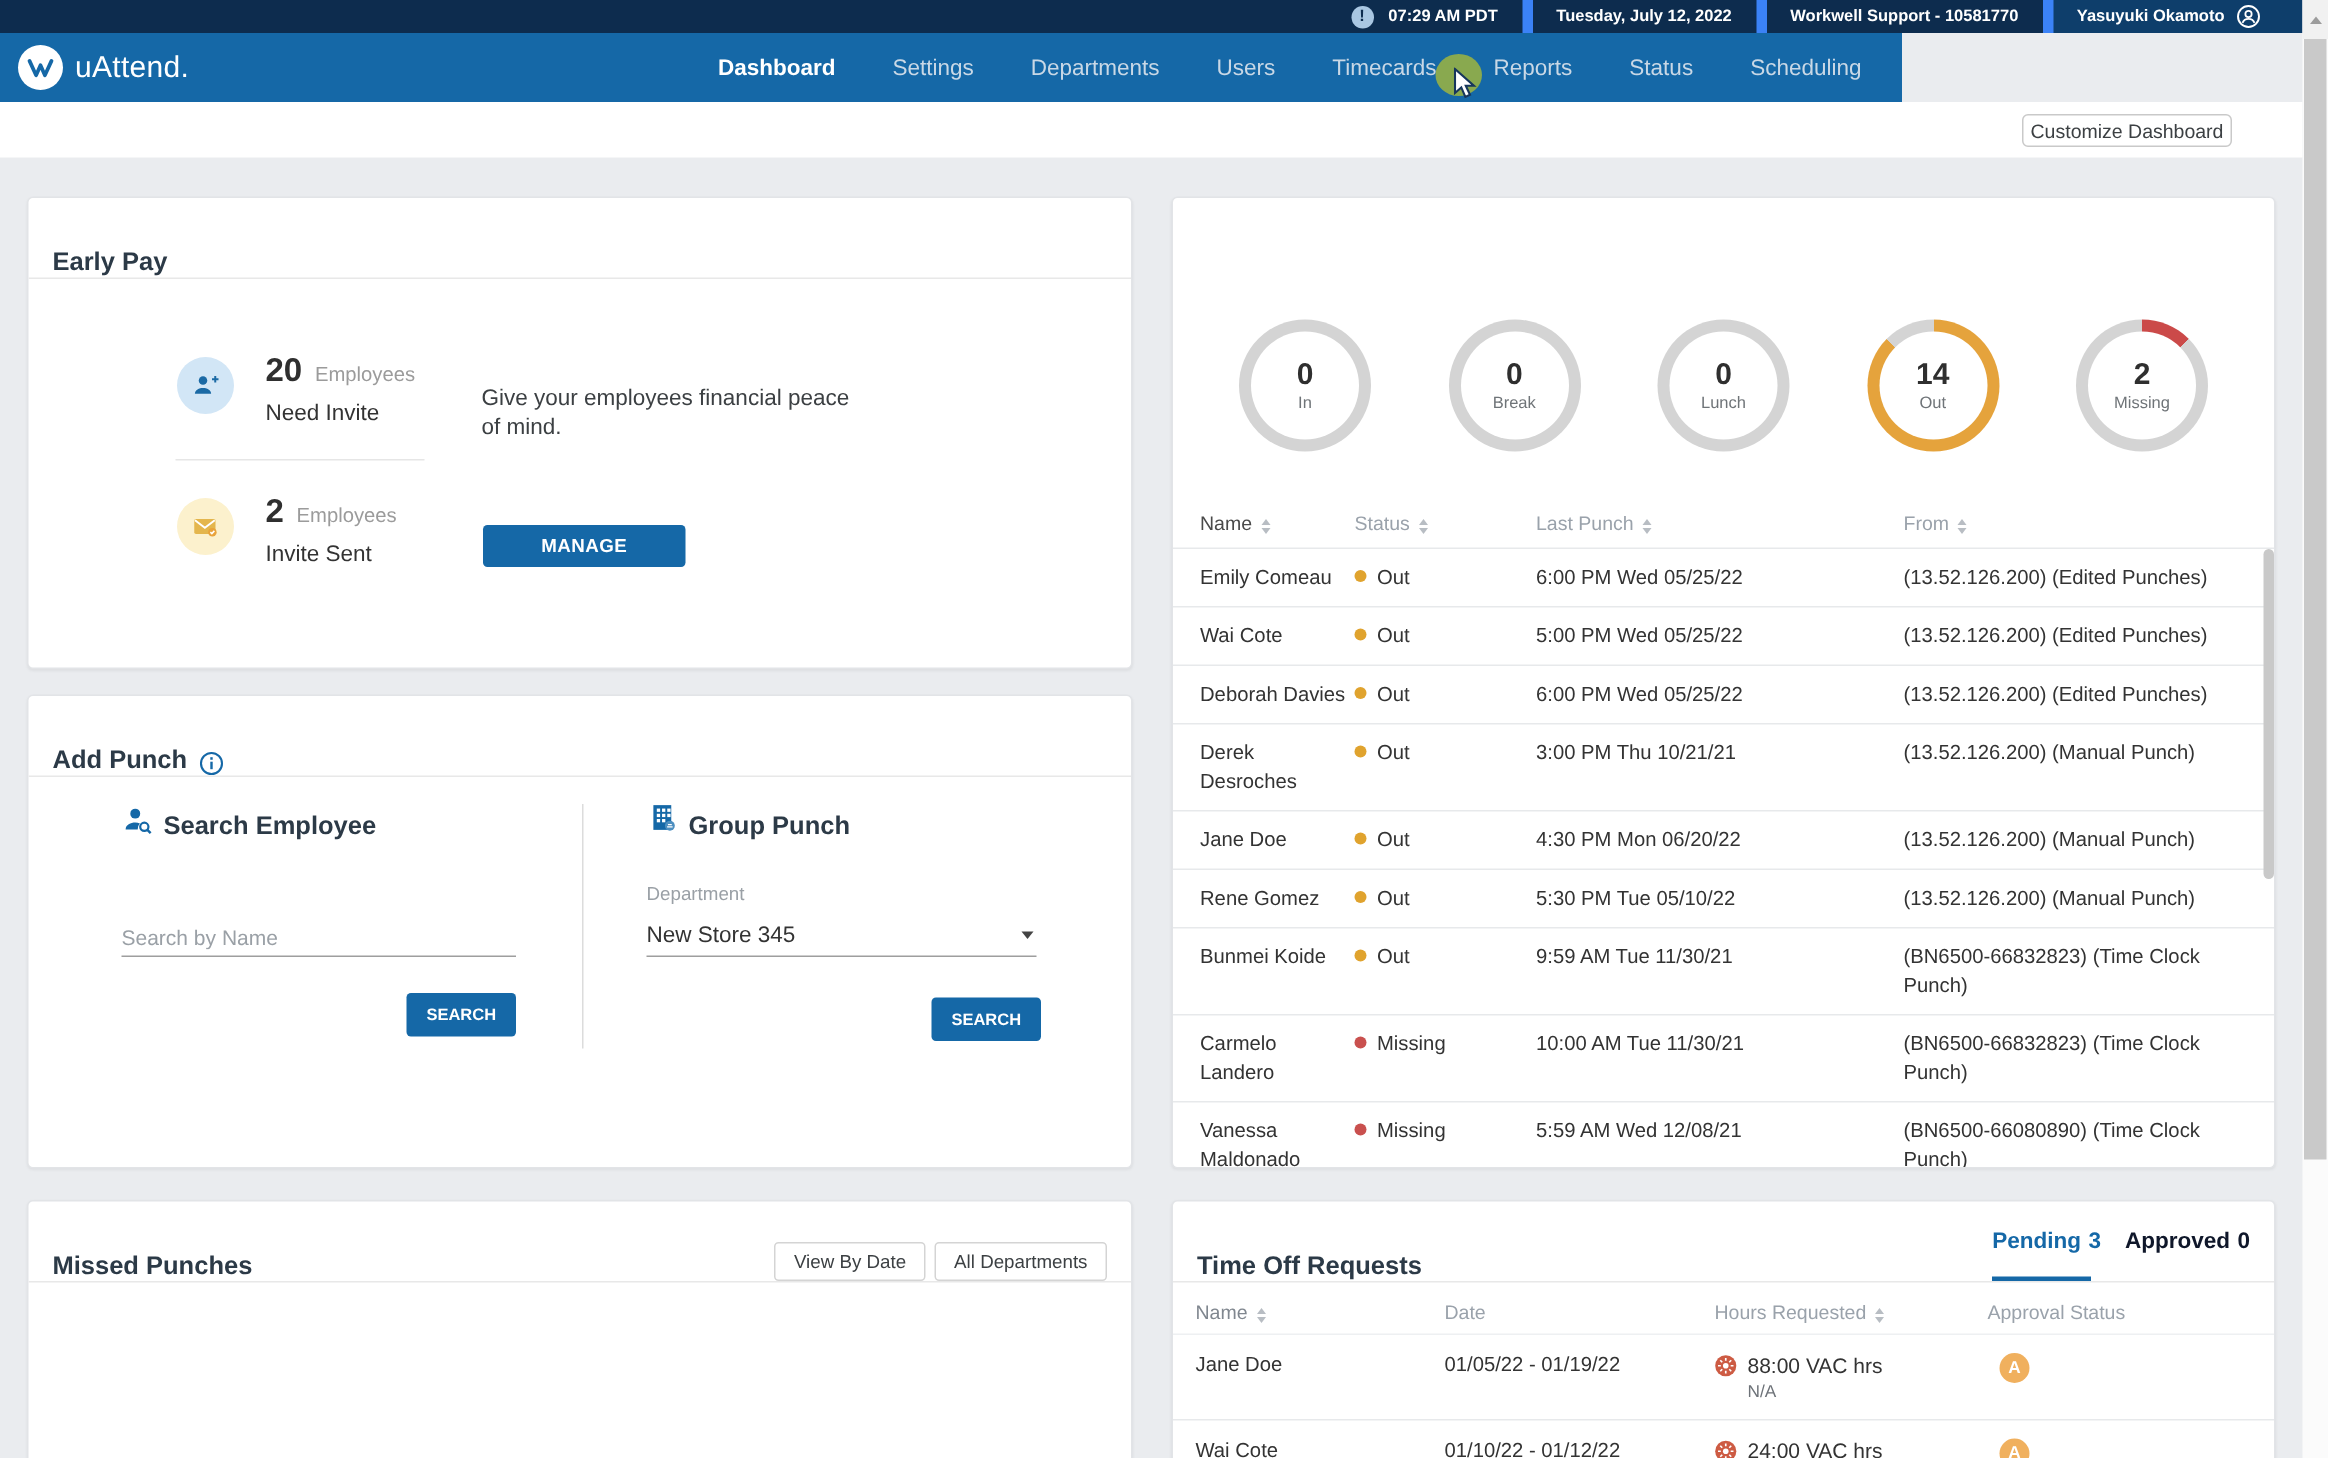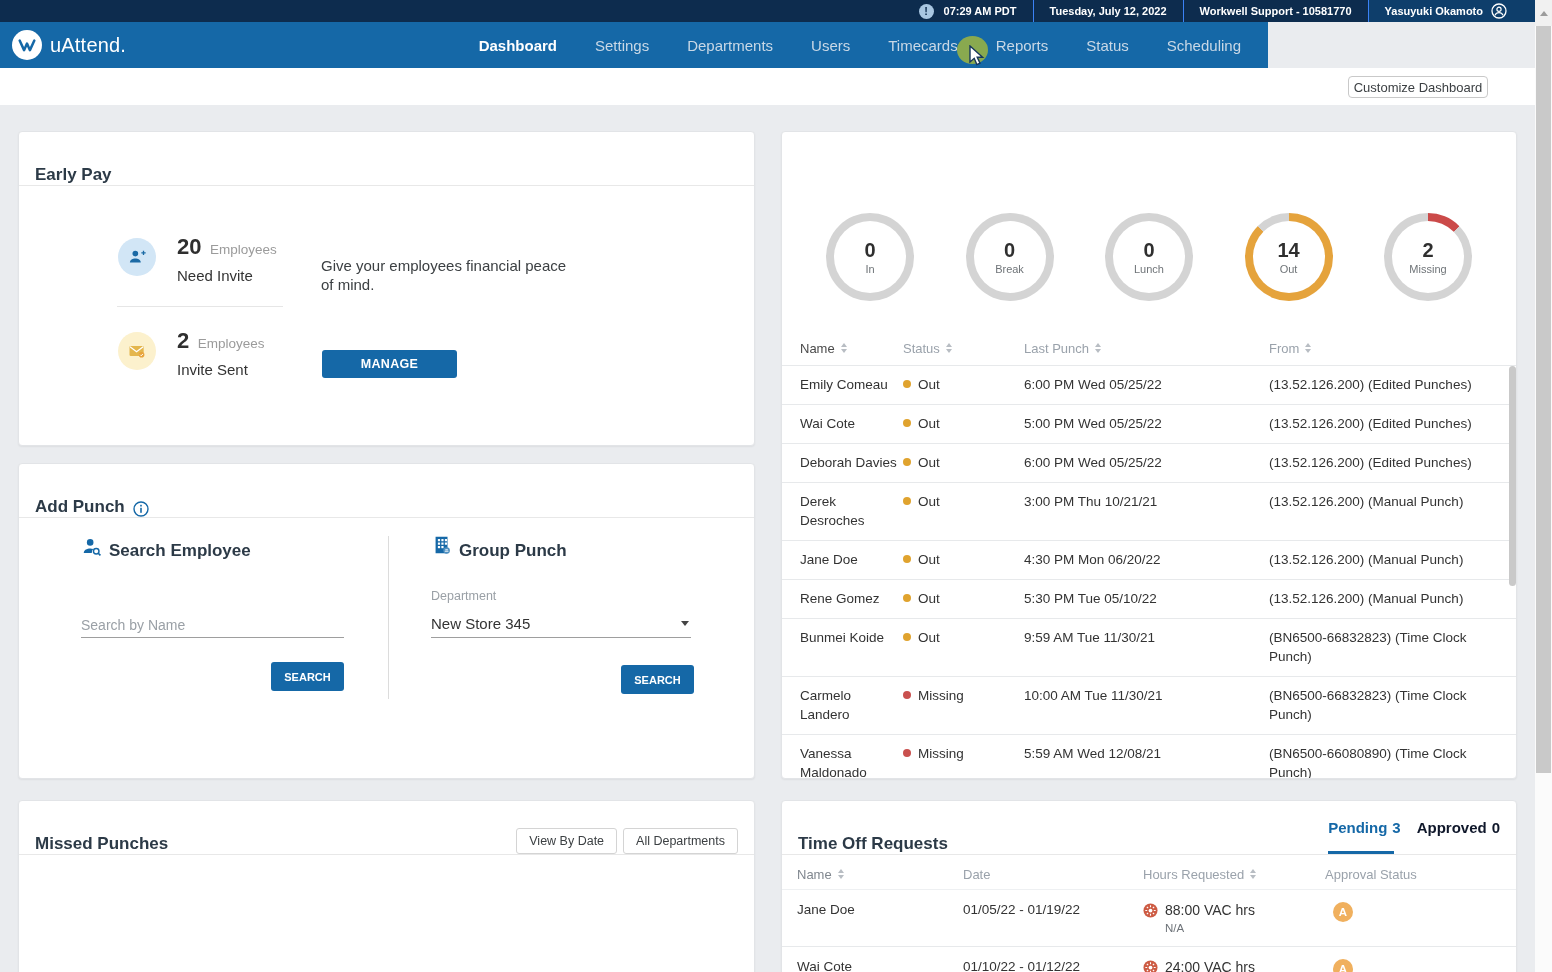--- a/index.html
+++ b/index.html
@@ -3,21 +3,21 @@
 <meta charset="utf-8">
 <style>
   * { margin:0; padding:0; box-sizing:border-box; }
   html,body { width:1552px; height:972px; overflow:hidden; }
   body { font-family:"Liberation Sans", sans-serif; background:#eaecef; position:relative; }
 
   
   .topbar { position:absolute; left:0; top:0; width:1535px; height:22px; background:#0d2c4e;
             display:flex; justify-content:flex-end; align-items:stretch; color:#fff; }
   .topbar .seg { display:flex; align-items:center; padding:0 16px; font-size:11px; font-weight:bold;
-                 border-left:1px solid #3b82f6; }
+                 border-left:7px solid #3b82f6; }
   .topbar .seg.first { border-left:none; }
   .topbar .seg.user { background:#0e3e6b; padding-right:28px; }
   .info-badge { width:15px; height:15px; border-radius:50%; background:#a9c7e2; color:#0d2c4e;
                 font-size:11px; font-weight:bold; display:flex; align-items:center; justify-content:center; margin-right:10px; }
   .acct-icon { margin-left:8px; display:flex; }
 
   
   .nav { position:absolute; left:0; top:22px; width:1268px; height:46px; background:#1568a7; }
   .brand { position:absolute; left:12px; top:8px; display:flex; align-items:center; }
   .brand-mark { width:30px; height:30px; background:#fff; border-radius:50%; display:flex; align-items:center; justify-content:center; }
@@ -96,21 +96,21 @@
                 display:flex; flex-direction:column; align-items:center; justify-content:center; }
   .ring-val { font-size:20px; font-weight:bold; color:#2f2f2f; }
   .ring-lbl { font-size:11px; color:#6f7478; margin-top:1px; }
 
   .ps-thead { position:absolute; left:0; top:199px; width:100%; height:35px; display:flex; align-items:center;
               border-bottom:1px solid #e7e9eb; font-size:13px; }
   .ps-col-name { width:121px; padding-left:18px; }
   .ps-col-status { width:121px; }
   .ps-col-last { width:245px; }
   .ps-col-from { flex:1; }
-  .th { color:#9aa2ab; display:flex; align-items:center; }
+  .th { color:#9aa2ab; display:flex; align-items:flex-end; }
   .th.dark { color:#4a4a4a; }
   .sort { display:inline-flex; flex-direction:column; gap:2px; margin-left:6px; }
   .sort i { width:0; height:0; border-left:3.5px solid transparent; border-right:3.5px solid transparent; }
   .sort .up { border-bottom:4px solid #b8bdc3; }
   .sort .dn { border-top:4px solid #b8bdc3; }
 
   .ps-rows { position:absolute; left:0; top:234px; width:100%; }
   .ps-row { display:flex; border-bottom:1px solid #e7e9eb; padding:9px 0 10px; font-size:13.5px; color:#333;
             line-height:19px; }
   .cell-name { width:121px; padding-left:18px; white-space:pre-line; }

